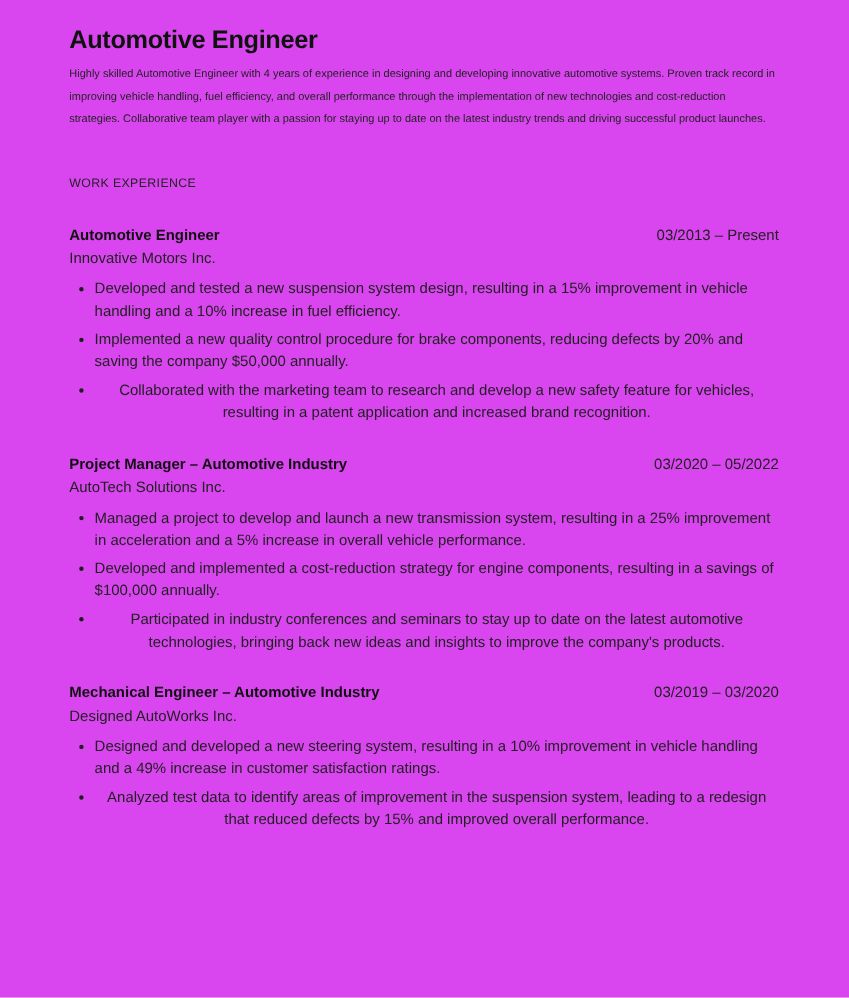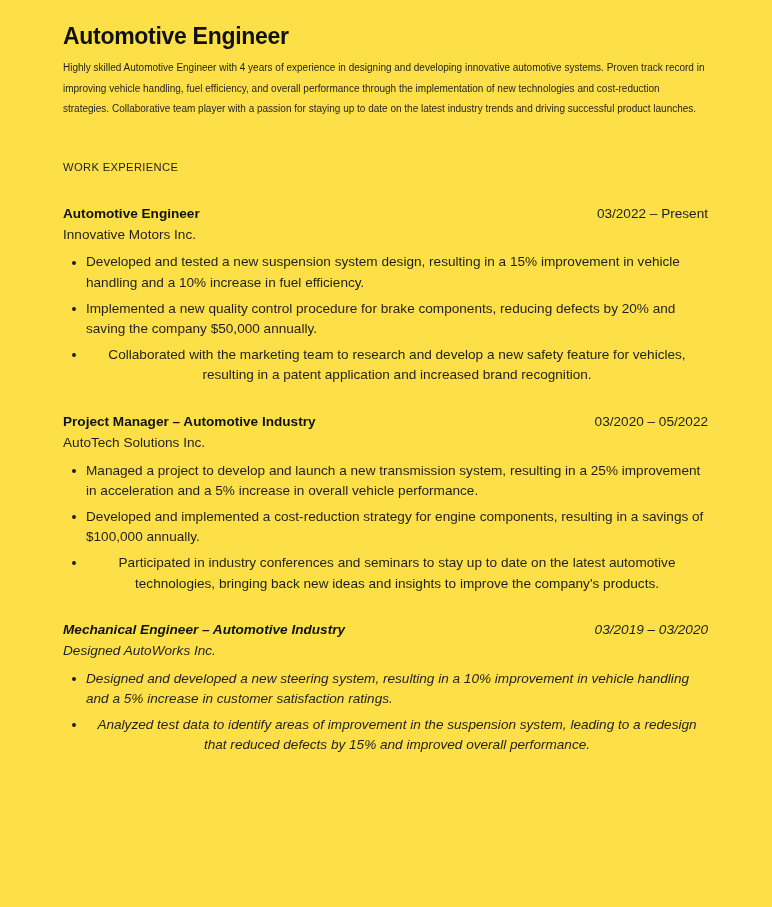--- a/index.html
+++ b/index.html
@@ -13,21 +13,21 @@
     font-family: "Liberation Sans", "DejaVu Sans", sans-serif;
     color: #1a1a1a;
     -webkit-font-smoothing: antialiased;
   }
   .page {
     position: relative;
     width: 772px;
     height: 907px;
     box-sizing: border-box;
     padding: 22px 64px 0 63px;
-    background: #fde047;
+    background: #d946ef;
     overflow: hidden;
   }
   .resume-title {
     font-size: 23px;
     font-weight: bold;
     letter-spacing: -0.3px;
     line-height: 28px;
     margin: 0 0 8px 0;
     color: #111111;
   }
@@ -47,21 +47,20 @@
     text-transform: uppercase;
     color: #1f1f1f;
     margin: 0 0 30px 0;
     line-height: 14px;
   }
   .job {
     margin-bottom: 26px;
   }
   .job:last-child {
     margin-bottom: 0;
-    font-style: italic;
   }
   .job-header {
     display: flex;
     align-items: baseline;
     justify-content: space-between;
     gap: 16px;
   }
   .job-title {
     font-size: 13.6px;
     font-weight: bold;
@@ -121,21 +120,21 @@
 
   <p class="summary">Highly skilled Automotive Engineer with 4 years of experience in designing and developing innovative automotive systems. Proven track record in improving vehicle handling, fuel efficiency, and overall performance through the implementation of new technologies and cost-reduction strategies. Collaborative team player with a passion for staying up to date on the latest industry trends and driving successful product launches.</p>
 
   <div class="section">
 
     <div class="section-heading">WORK EXPERIENCE</div>
 
     <div class="job">
       <div class="job-header">
         <div class="job-title">Automotive Engineer</div>
-        <div class="job-dates">03/2022 – Present</div>
+        <div class="job-dates">03/2013 – Present</div>
       </div>
       <div class="job-company">Innovative Motors Inc.</div>
       <ul class="job-bullets">
         <li>Developed and tested a new suspension system design, resulting in a 15% improvement in vehicle handling and a 10% increase in fuel efficiency.</li>
         <li>Implemented a new quality control procedure for brake components, reducing defects by 20% and saving the company $50,000 annually.</li>
         <li>Collaborated with the marketing team to research and develop a new safety feature for vehicles, resulting in a patent application and increased brand recognition.</li>
       </ul>
     </div>
 
     <div class="job">
@@ -151,19 +150,19 @@
       </ul>
     </div>
 
     <div class="job">
       <div class="job-header">
         <div class="job-title">Mechanical Engineer – Automotive Industry</div>
         <div class="job-dates">03/2019 – 03/2020</div>
       </div>
       <div class="job-company">Designed AutoWorks Inc.</div>
       <ul class="job-bullets">
-        <li>Designed and developed a new steering system, resulting in a 10% improvement in vehicle handling and a 5% increase in customer satisfaction ratings.</li>
+        <li>Designed and developed a new steering system, resulting in a 10% improvement in vehicle handling and a 49% increase in customer satisfaction ratings.</li>
         <li>Analyzed test data to identify areas of improvement in the suspension system, leading to a redesign that reduced defects by 15% and improved overall performance.</li>
       </ul>
     </div>
 
   </div>
 </div>
 
 </body></html>

